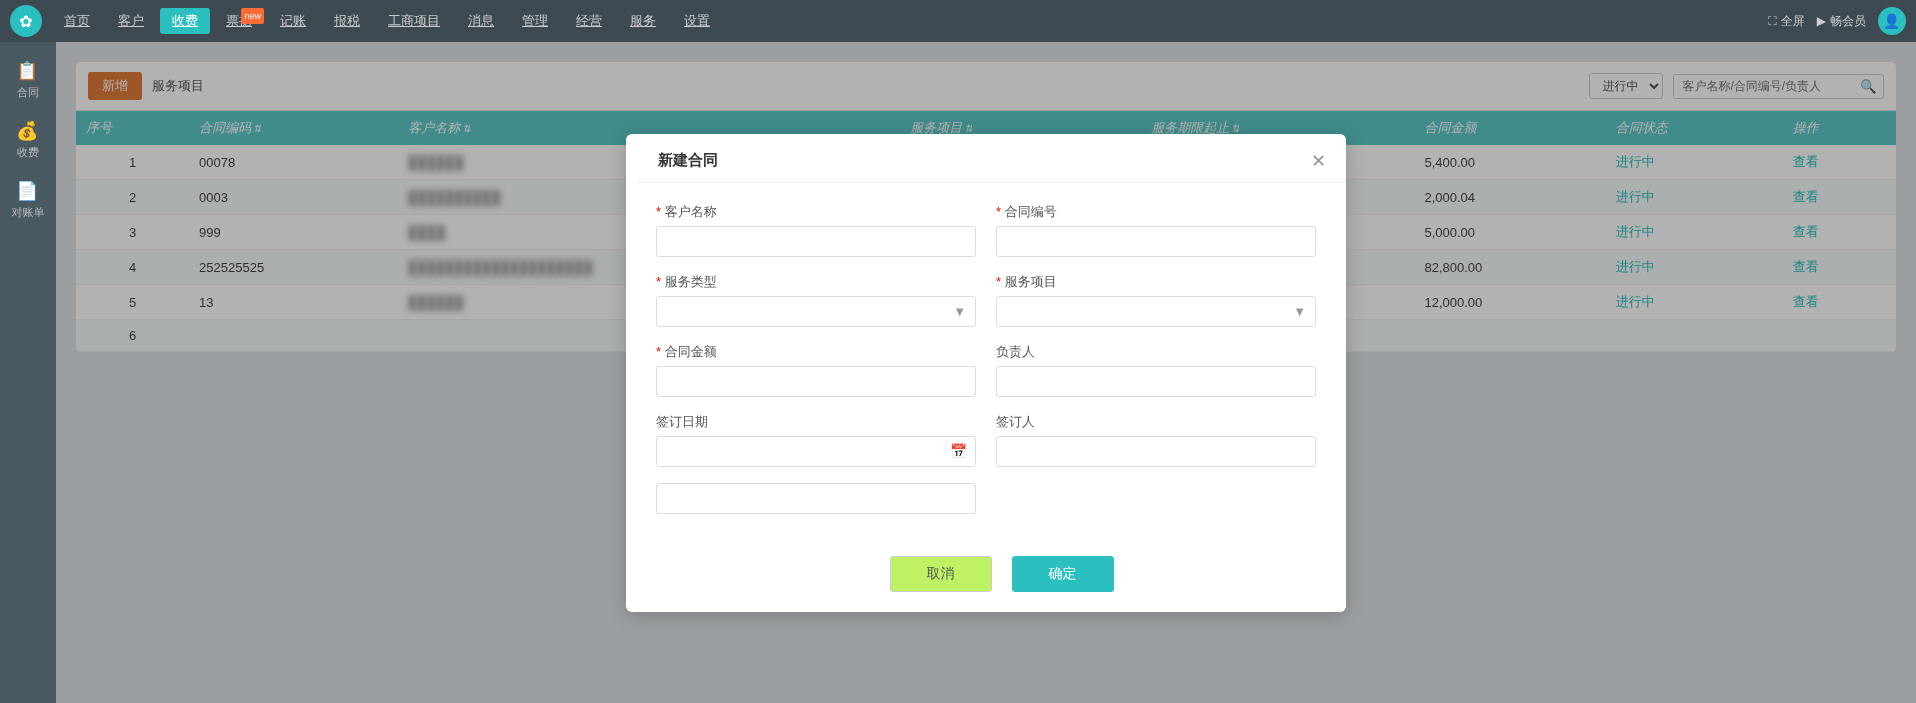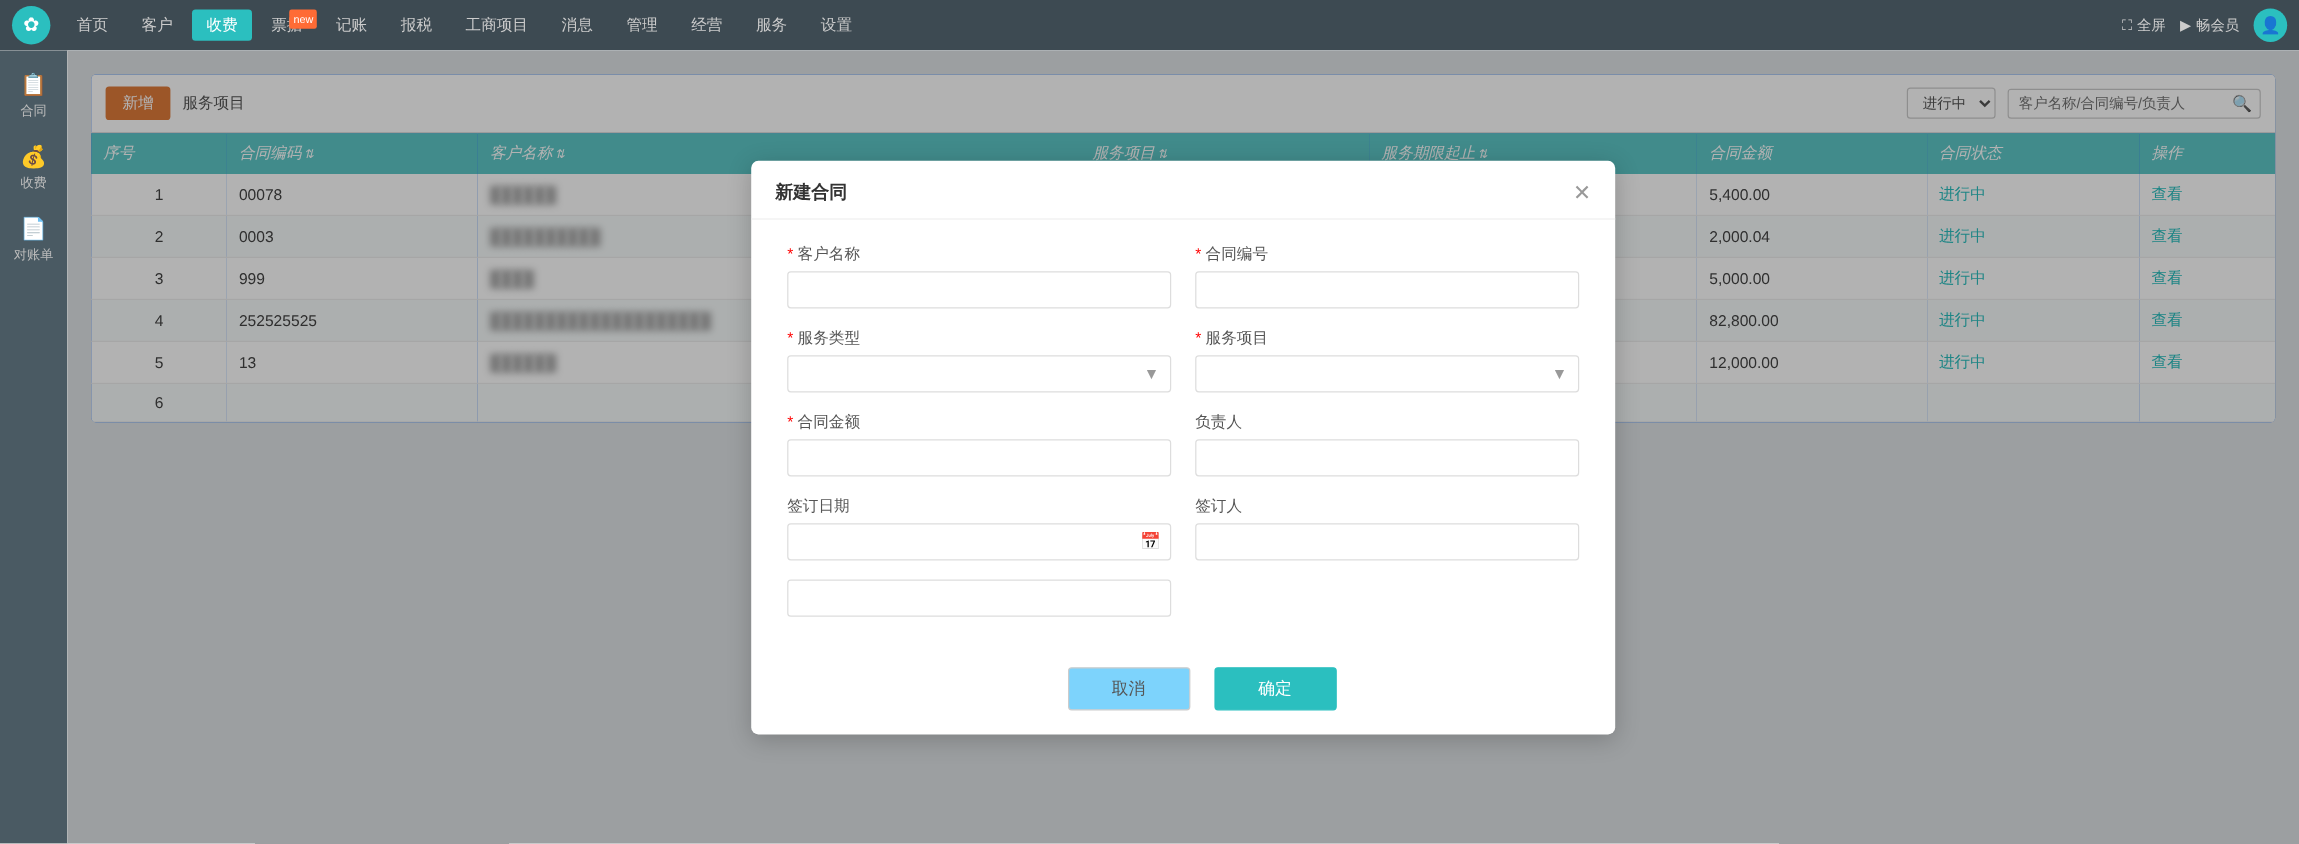--- a/index.html
+++ b/index.html
@@ -26,20 +26,21 @@
     .top-nav .nav-items {
       display: flex; align-items: center; gap: 4px; flex: 1;
     }
     .top-nav .nav-item {
       padding: 4px 12px;
       cursor: pointer;
       color: #ccc;
       border-radius: 3px;
       font-size: 13px;
       position: relative;
+      text-decoration: underline;
     }
     .top-nav .nav-item.active {
       background: #2bbfbf;
       color: #fff;
     }
     .top-nav .nav-item .new-badge {
       position: absolute;
       top: 0; right: 0;
       background: #ff6b35;
       color: white;
@@ -92,21 +93,21 @@
     .content-area {
       flex: 1;
       background: #e0e4e7;
       overflow: auto;
       padding: 20px;
       position: relative;
     }
 
     
     .contract-panel {
-      background: #3b82f6;
+      background: #ec4899;
       border-radius: 4px;
       overflow: hidden;
     }
 
     .panel-toolbar {
       display: flex; align-items: center; gap: 10px;
       padding: 10px 12px;
       background: white;
       border-bottom: 1px solid #e0e0e0;
     }
@@ -192,20 +193,21 @@
       background: white;
       border-radius: 6px;
       width: 720px;
       padding: 0;
       box-shadow: 0 4px 20px rgba(0,0,0,0.2);
     }
     .modal-header {
       display: flex; align-items: center; justify-content: space-between;
       padding: 16px 20px 10px 20px;
       border-bottom: 1px solid #eee;
+      margin-left: 12px;
     }
     .modal-title {
       font-size: 15px; font-weight: bold; color: #333;
     }
     .modal-close {
       background: none; border: none; cursor: pointer;
       color: #999; font-size: 18px;
     }
     .modal-body {
       padding: 20px 30px 10px 30px;
@@ -250,21 +252,21 @@
       position: absolute;
       right: 10px; top: 50%;
       transform: translateY(-50%);
       color: #999; pointer-events: none;
     }
     .modal-footer {
       display: flex; justify-content: center; gap: 20px;
       padding: 16px 20px 20px 20px;
     }
     .btn-cancel {
-      background: #7dd3fc;
+      background: #bef264;
       border: 1px solid #ccc;
       color: #555;
       padding: 8px 36px;
       border-radius: 3px;
       cursor: pointer;
       font-size: 14px;
       margin-left: 31px;
     }
     .btn-confirm {
       background: #2bbfbf;

